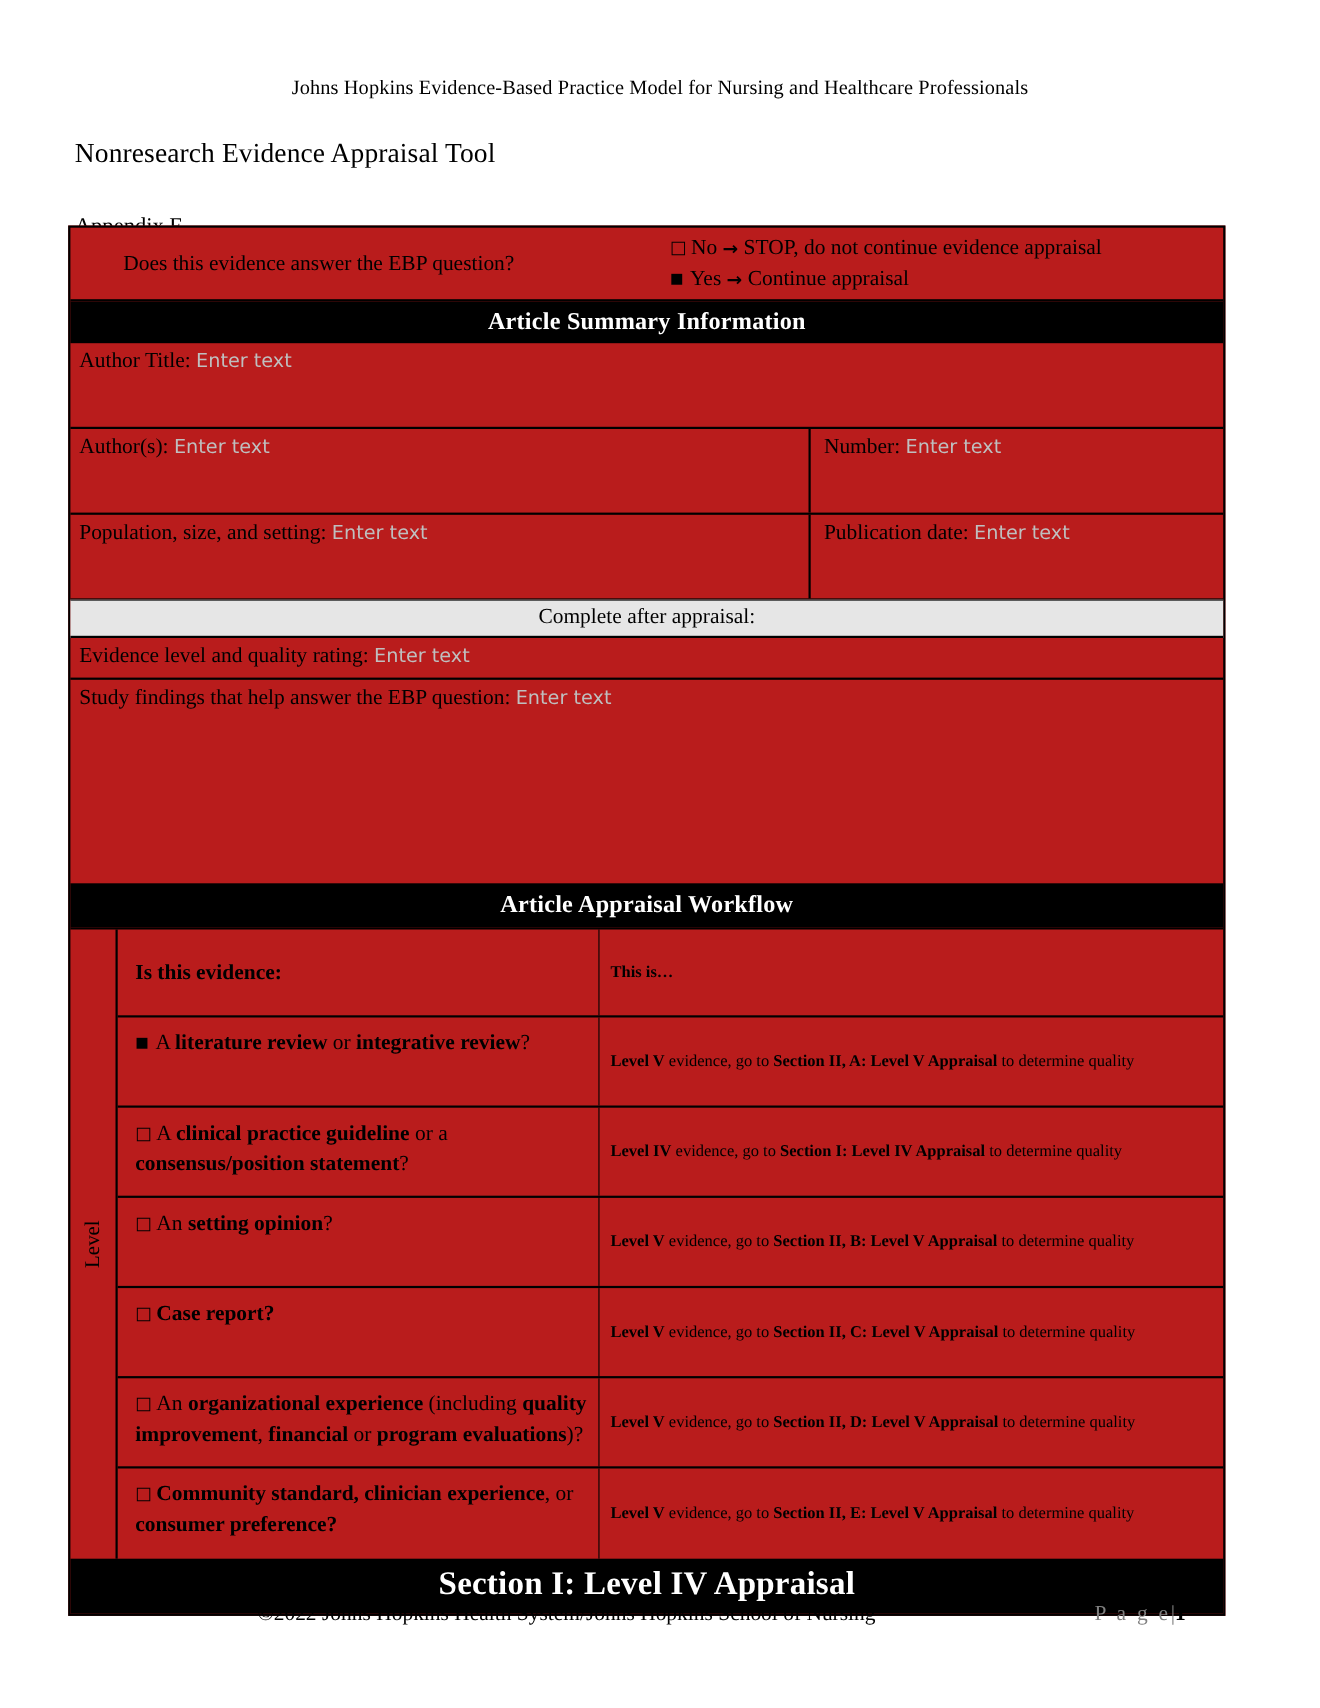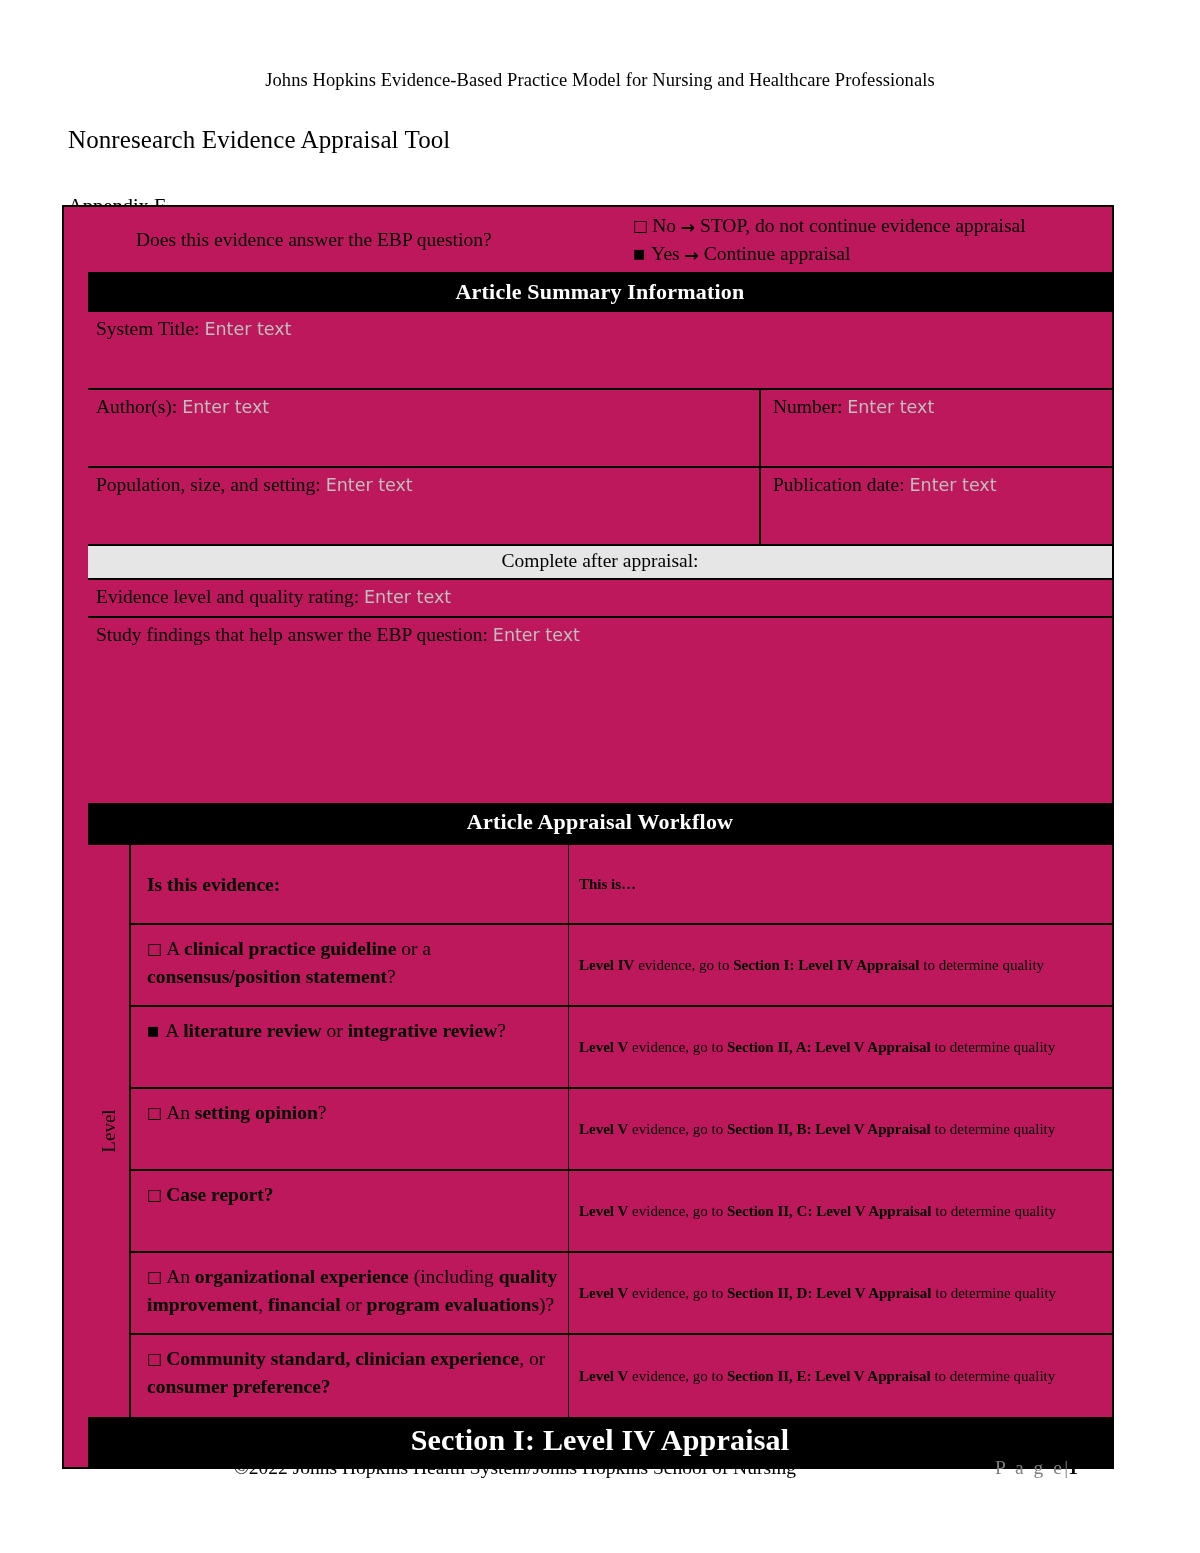--- a/index.html
+++ b/index.html
@@ -50,22 +50,21 @@
   }
 
   
   .form-table {
     position: absolute;
     left: 62px;
     top: 205px;
     width: 1052px;
     border: 2.5px solid #000;
     box-sizing: border-box;
-    background: #be185d;
-    padding-left: 24px;
+    background: #b91c1c;
   }
 
   .row {
     display: flex;
     box-sizing: border-box;
   }
 
   
   .q-row {
     border-bottom: 2.5px solid #000;
@@ -291,21 +290,21 @@
           <span class="cb-filled">■</span><span>Yes</span>
           <span class="arrow">→</span>
           <span>Continue appraisal</span>
         </div>
       </div>
     </div>
 
     <div class="band-black band-summary">Article Summary Information</div>
 
     <div class="field-cell r-title">
-      <span>System Title:</span>
+      <span>Author Title:</span>
       <span class="ph">Enter text</span>
     </div>
 
     <div class="r-split first">
       <div class="cell-left">
         <span>Author(s):</span>
         <span class="ph">Enter text</span>
       </div>
       <div class="cell-right">
         <span>Number:</span>
@@ -345,39 +344,39 @@
       <div class="wf-rows">
 
         <div class="wf-row wf-head">
           <div class="wf-c1">Is this evidence:</div>
           <div class="wf-c2">This is…</div>
         </div>
 
         <div class="wf-row wf-body-row">
           <div class="wf-c1 top-align">
             <div>
+              <span class="cb-filled">■</span><span>A </span><b>literature review</b><span> or </span><b>integrative review</b><span>?</span>
+            </div>
+          </div>
+          <div class="wf-c2">
+            <div>
+              <b>Level V</b><span> evidence, go to </span><b>Section II, A: Level V Appraisal</b><span> to determine quality</span>
+            </div>
+          </div>
+        </div>
+
+        <div class="wf-row wf-body-row">
+          <div class="wf-c1 top-align">
+            <div>
               <span class="cb">□</span><span>A </span><b>clinical practice guideline</b><span> or a </span><b>consensus/position statement</b><span>?</span>
             </div>
           </div>
           <div class="wf-c2">
             <div>
               <b>Level IV</b><span> evidence, go to </span><b>Section I: Level IV Appraisal</b><span> to determine quality</span>
-            </div>
-          </div>
-        </div>
-
-        <div class="wf-row wf-body-row">
-          <div class="wf-c1 top-align">
-            <div>
-              <span class="cb-filled">■</span><span>A </span><b>literature review</b><span> or </span><b>integrative review</b><span>?</span>
-            </div>
-          </div>
-          <div class="wf-c2">
-            <div>
-              <b>Level V</b><span> evidence, go to </span><b>Section II, A: Level V Appraisal</b><span> to determine quality</span>
             </div>
           </div>
         </div>
 
         <div class="wf-row wf-body-row">
           <div class="wf-c1 top-align">
             <div>
               <span class="cb">□</span><span>An </span><b>setting opinion</b><span>?</span>
             </div>
           </div>

